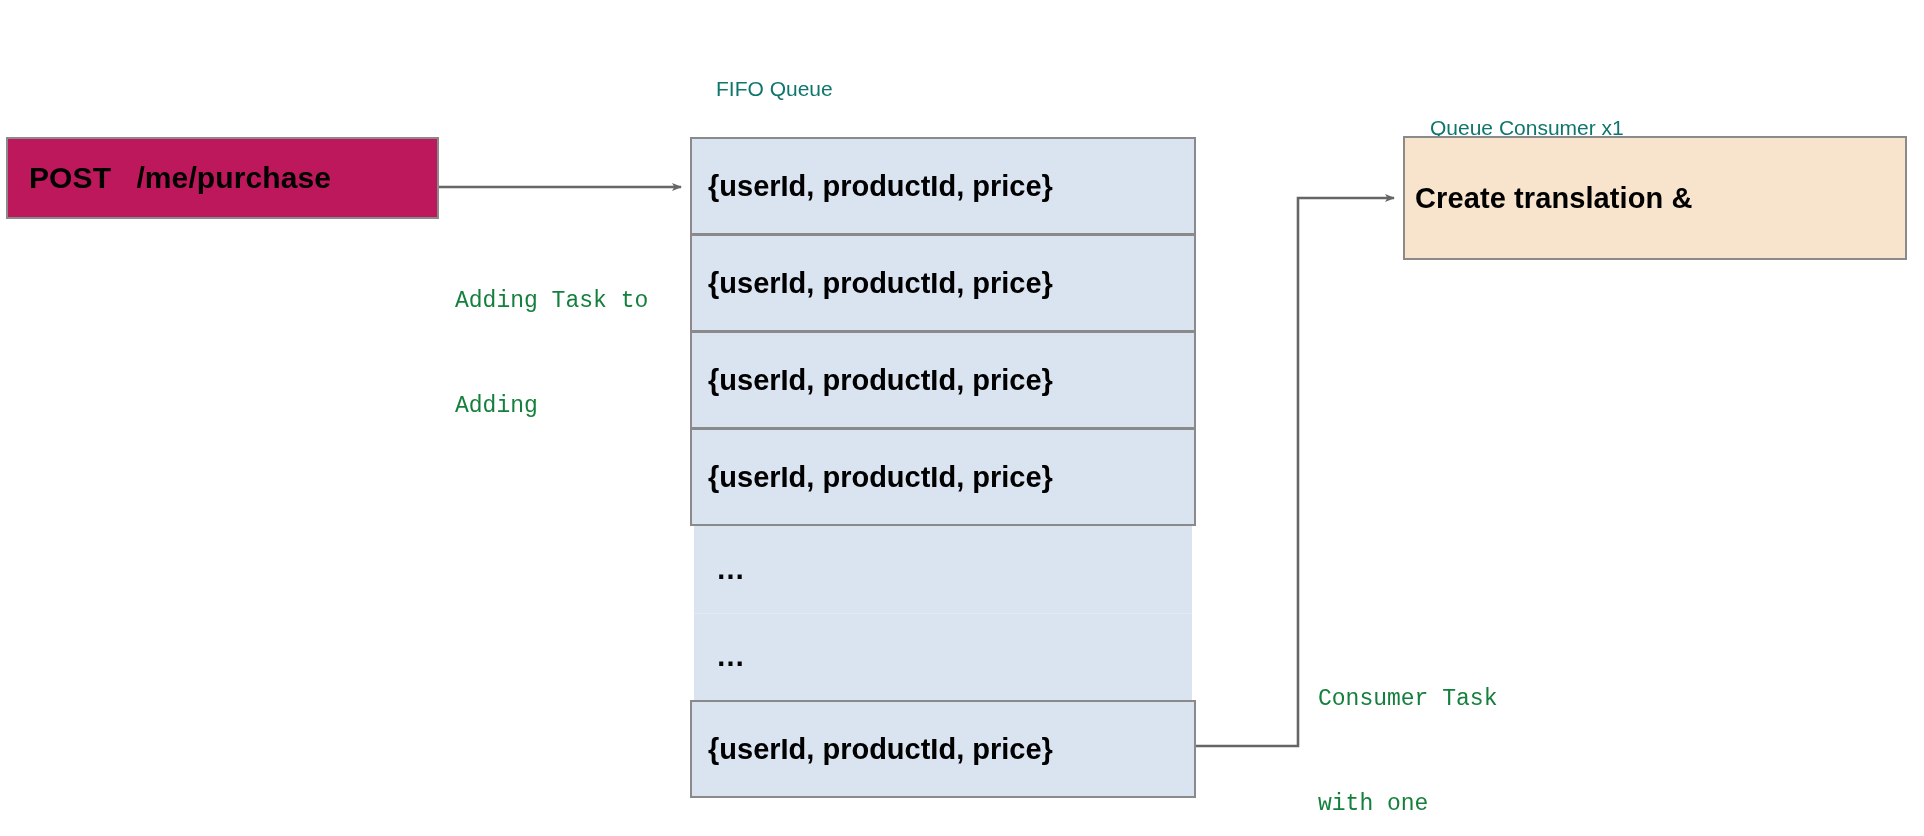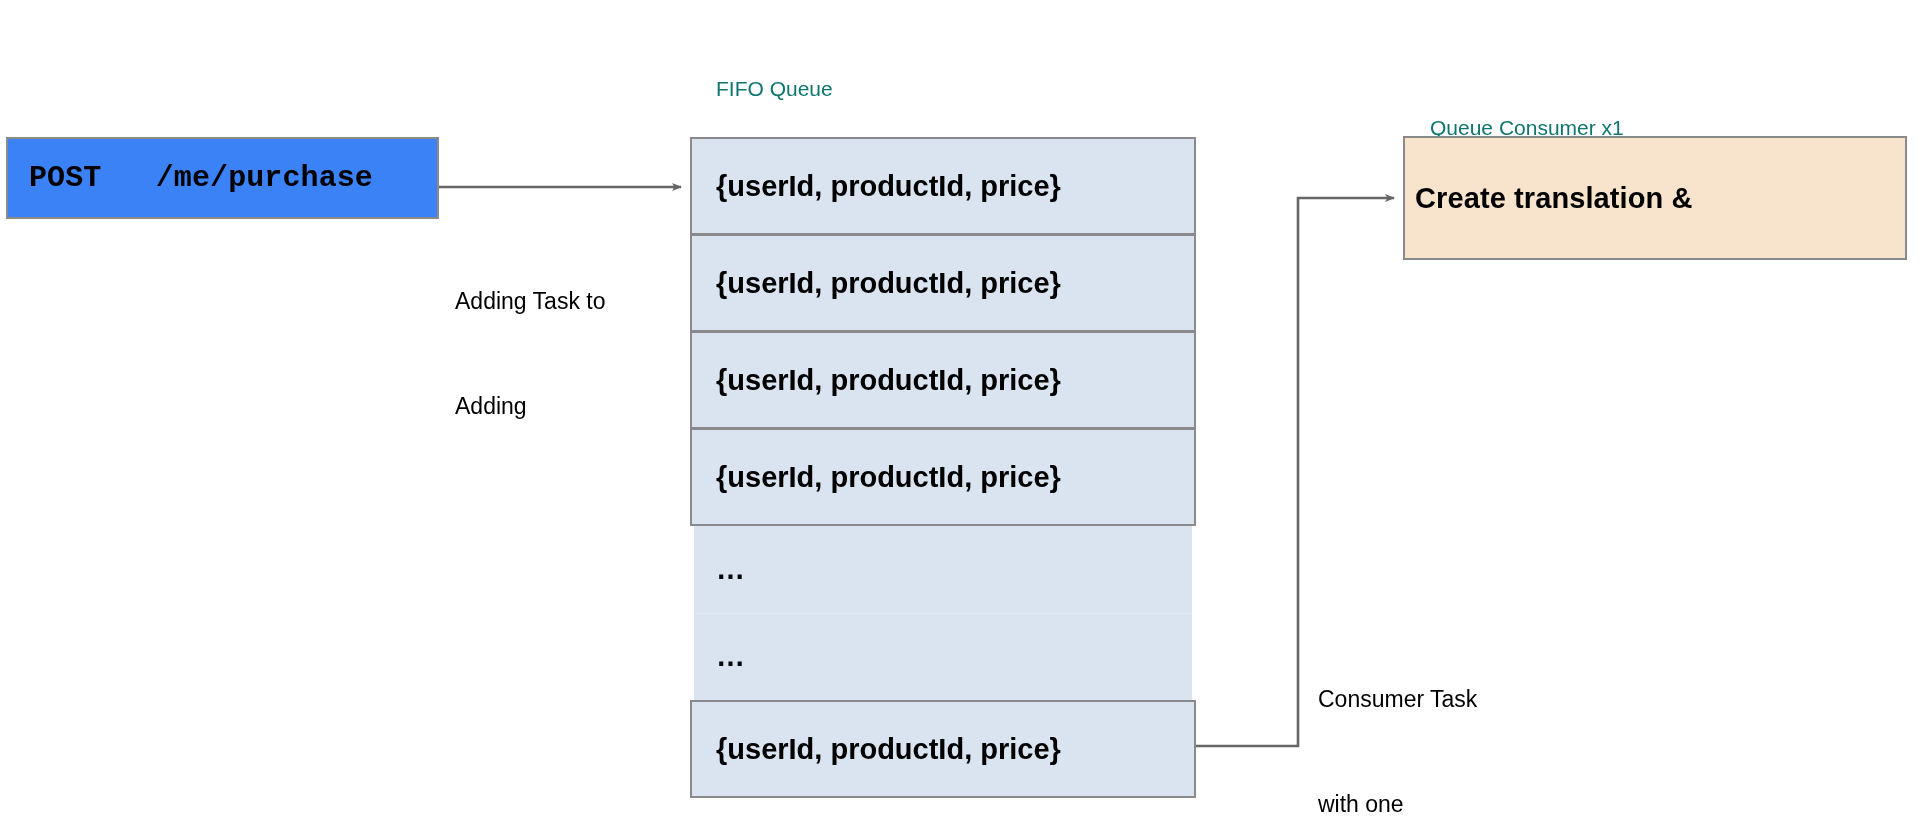--- a/index.html
+++ b/index.html
@@ -36,22 +36,21 @@
     color: #000000;
     white-space: pre;
   }
 
   
   #post-box {
     left: 6px;
     top: 137px;
     width: 433px;
     height: 82px;
-    background: #3b82f6;
-    font-family: Liberation Mono, monospace;
+    background: #be185d;
   }
   #post-box .box-text {
     padding-left: 21px;
   }
 
   
   .title {
     position: absolute;
     font-size: 21px;
     line-height: 1.2;
@@ -75,21 +74,21 @@
     width: 506px;
     box-sizing: border-box;
     background: #dae3f0;
     border: 2px solid #8a8a8a;
     display: flex;
     align-items: center;
   }
   .queue-cell .cell-text {
     font-weight: bold;
     font-size: 29px;
-    padding-left: 24px;
+    padding-left: 16px;
     white-space: pre;
     color: #000000;
   }
   
   .queue-ellipsis {
     position: absolute;
     left: 4px;
     width: 498px;
     box-sizing: border-box;
     background: #dae3f0;
@@ -129,22 +128,23 @@
     width: 1924px;
     height: 836px;
     pointer-events: none;
   }
 
   
   .edge-label {
     position: absolute;
     font-size: 23px;
     line-height: 1.52;
-    color: #000000;
-    white-space: pre;
+    color: #15803d;
+    white-space: pre;
+    font-family: Liberation Mono, monospace;
   }
   #label-adding { left: 455px; top: 214px; }
   #label-consuming { left: 1318px; top: 612px; }
 </style>
 </head>
 <body>
 
 <div id="canvas">
 
   <svg id="connectors" viewBox="0 0 1924 836" width="1924" height="836">

